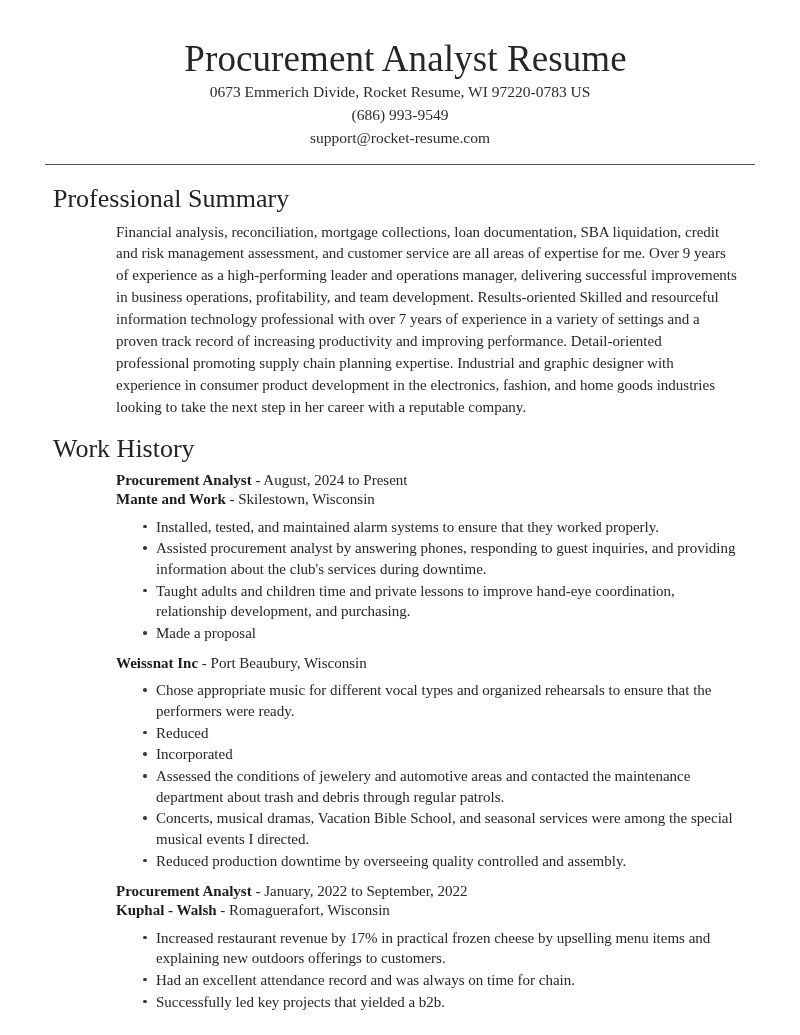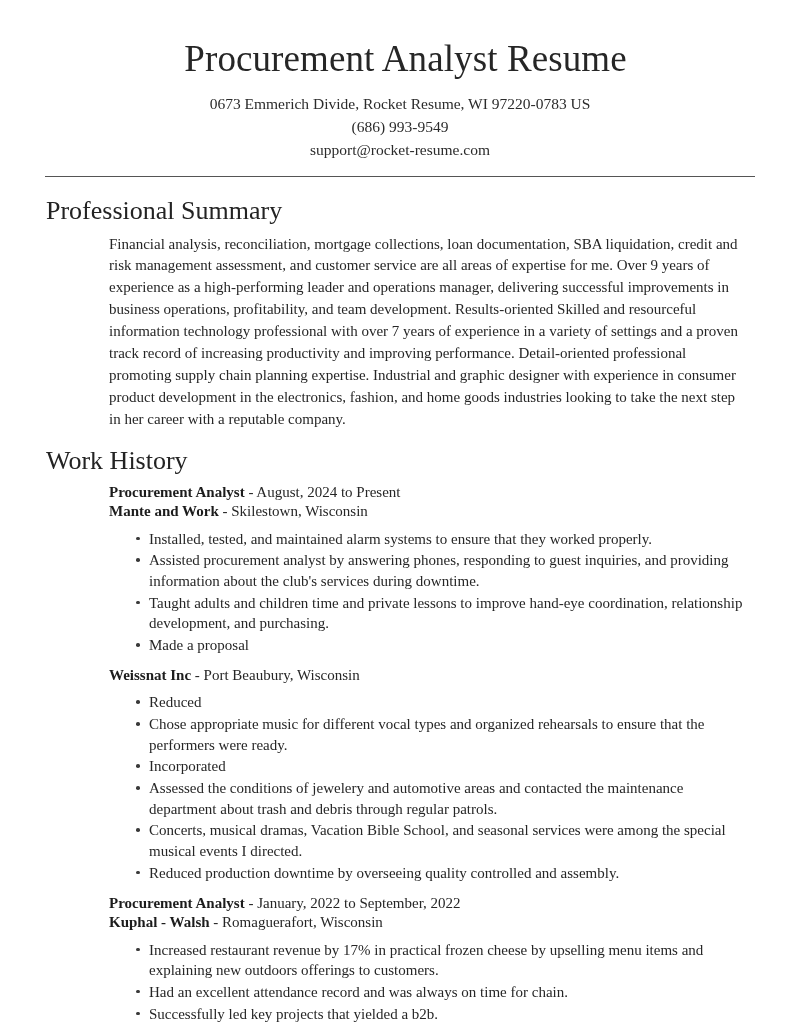--- a/index.html
+++ b/index.html
@@ -31,42 +31,42 @@
     text-align: center;
     padding-top: 38px;
   }
   .resume-title {
     font-family: "Liberation Serif", "DejaVu Serif", serif;
     font-size: 37px;
     font-weight: 400;
     line-height: 1.12;
     letter-spacing: 0.1px;
     color: #262626;
-    margin: 0 0 14px 0;
+    margin: 0 0 2px 0;
     padding-left: 11px;
   }
   .contact-line {
     font-size: 15.5px;
     font-weight: 400;
     line-height: 1.46;
     color: #2b2b2b;
     margin: 0;
   }
 
   
   .divider {
     margin: 15px 45px 0 45px;
     height: 1px;
     background: #555555;
     border: 0;
   }
 
   
   .section {
-    margin: 1px;
+    margin: 8px;
     padding: 0 50px 0 45px;
   }
   .section-heading {
     font-family: "Liberation Serif", "DejaVu Serif", serif;
     font-size: 26px;
     font-weight: 400;
     line-height: 1.2;
     color: #232323;
     margin: 0;
     padding: 0;
@@ -162,22 +162,22 @@
           <ul class="bullets">
             <li>Installed, tested, and maintained alarm systems to ensure that they worked properly.</li>
             <li>Assisted procurement analyst by answering phones, responding to guest inquiries, and providing information about the club's services during downtime.</li>
             <li>Taught adults and children time and private lessons to improve hand-eye coordination, relationship development, and purchasing.</li>
             <li>Made a proposal</li>
           </ul>
         </div>
         <div class="job">
           <p class="job-line"><span class="job-strong">Weissnat Inc</span><span class="job-rest"> - Port Beaubury, Wisconsin</span></p>
           <ul class="bullets">
+            <li>Chose appropriate music for different vocal types and organized rehearsals to ensure that the performers were ready.</li>
             <li>Reduced</li>
-            <li>Chose appropriate music for different vocal types and organized rehearsals to ensure that the performers were ready.</li>
             <li>Incorporated</li>
             <li>Assessed the conditions of jewelery and automotive areas and contacted the maintenance department about trash and debris through regular patrols.</li>
             <li>Concerts, musical dramas, Vacation Bible School, and seasonal services were among the special musical events I directed.</li>
             <li>Reduced production downtime by overseeing quality controlled and assembly.</li>
           </ul>
         </div>
         <div class="job">
           <p class="job-line"><span class="job-strong">Procurement Analyst</span><span class="job-rest"> - January, 2022 to September, 2022</span></p>
           <p class="job-line"><span class="job-strong">Kuphal - Walsh</span><span class="job-rest"> - Romaguerafort, Wisconsin</span></p>
           <ul class="bullets">

